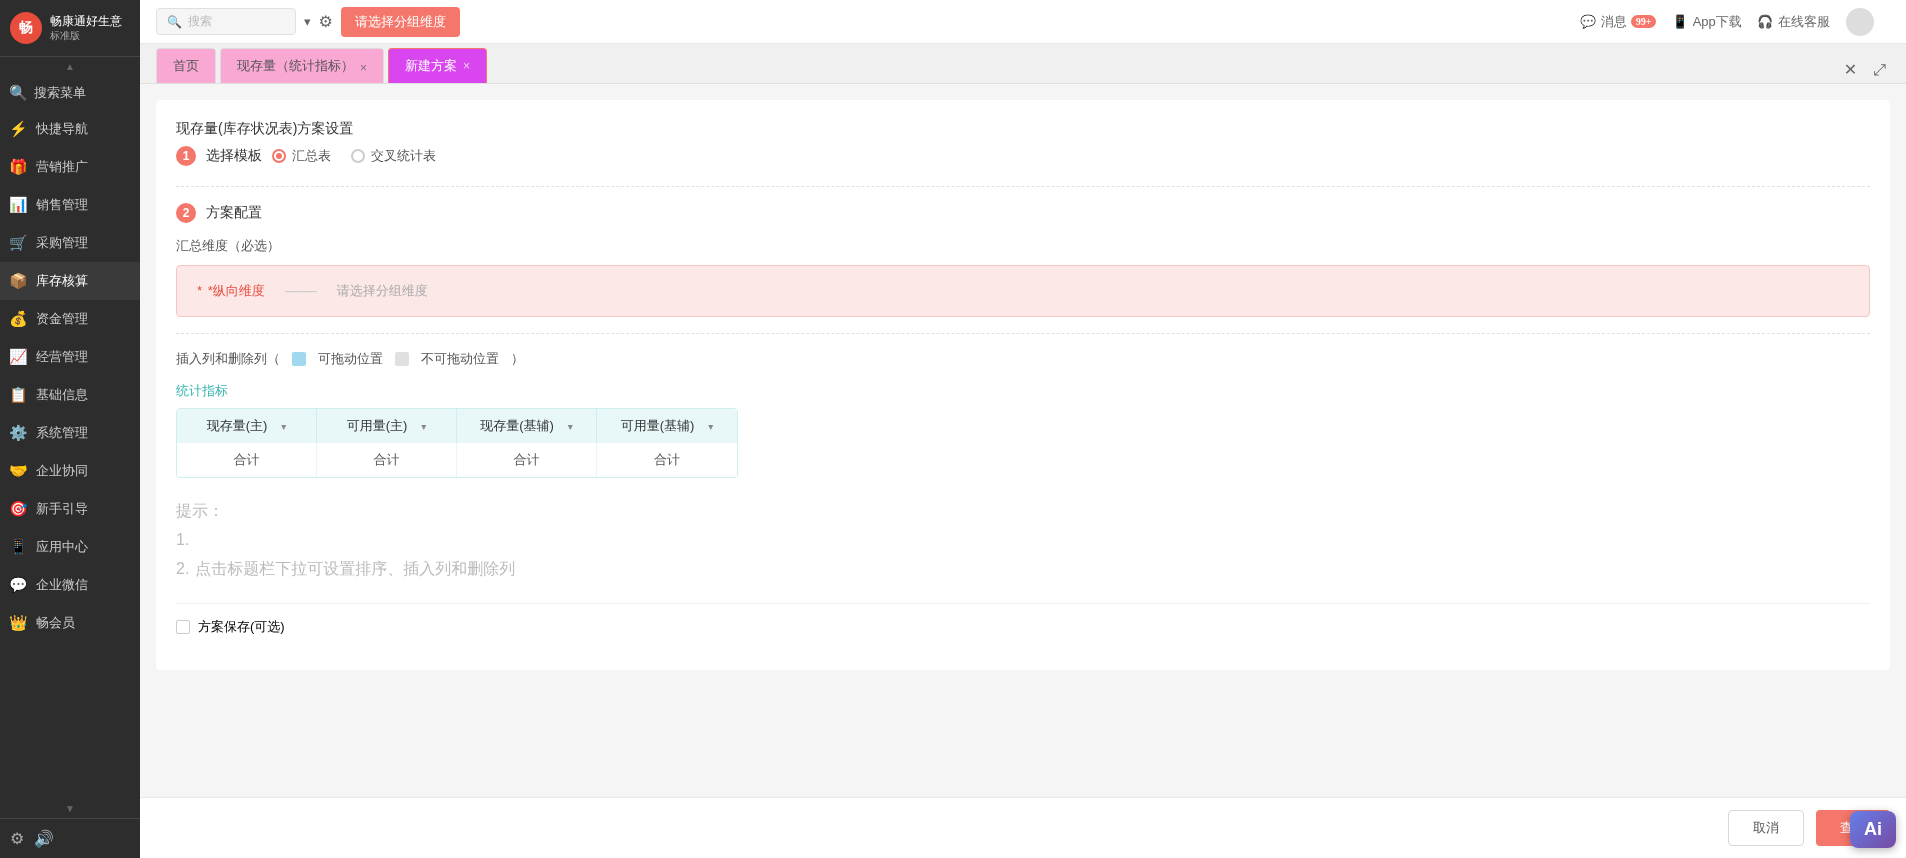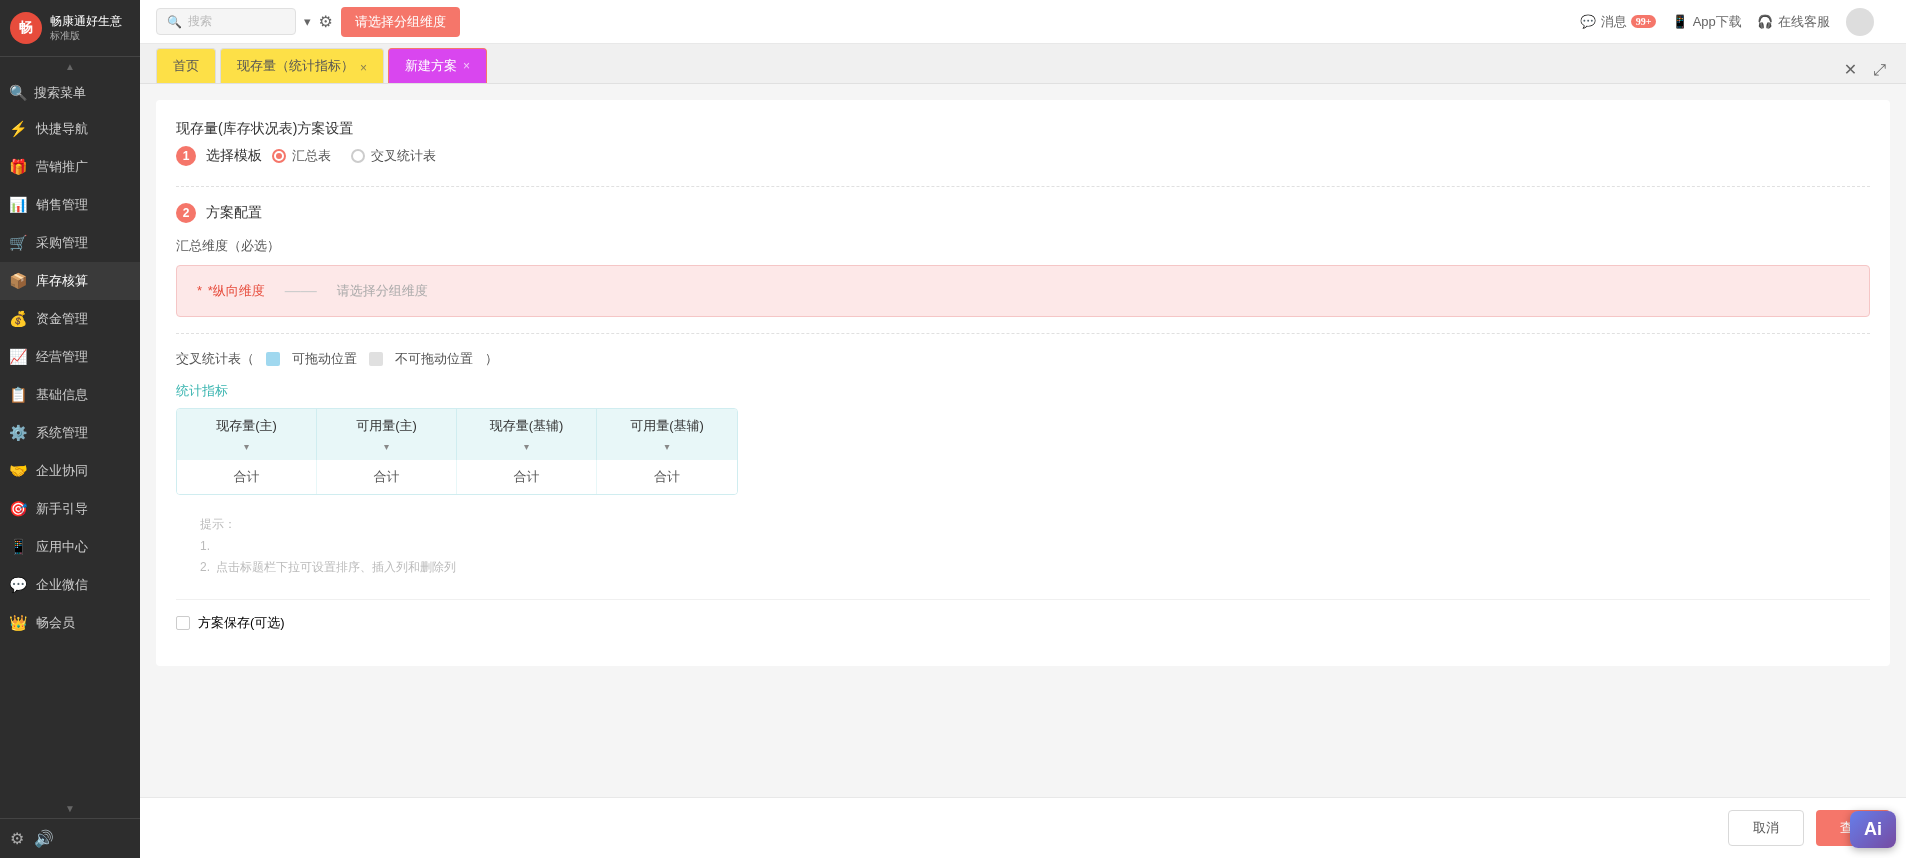--- a/index.html
+++ b/index.html
@@ -113,21 +113,21 @@
       background: #e0e0e0;
       border-radius: 4px 4px 0 0;
       margin-right: 4px;
       display: flex; align-items: center; gap: 6px;
       border: 1px solid #ccc; border-bottom: none;
     }
     .tab.active {
       background: #d946ef; color: white;
       border-color: #f5766a;
     }
-    .tab.plain { background: #fde047; color: #555; border-color: #ddd; align-items: flex-end; }
+    .tab.plain { background: #f9a8d4; color: #555; border-color: #ddd; align-items: flex-end; }
     .tab-close { font-size: 12px; cursor: pointer; opacity: 0.7; }
 
     
     .content-area {
       flex: 1;
       overflow-y: auto;
       background: #f5f5f5;
       padding: 16px;
       position: relative;
     }
@@ -211,39 +211,39 @@
       overflow: hidden;
       display: inline-block;
     }
     .stats-header-row {
       display: flex;
       background: #e8f7f8;
     }
     .stats-header-cell {
       padding: 8px 20px;
       font-size: 13px; color: #333;
-      display: flex; align-items: center; gap: 6px;
+      display: flex; align-items: center; gap: 14px;
       border-right: 1px solid #d0edf0;
-      min-width: 140px; justify-content: center; flex-direction: column;
+      min-width: 140px; justify-content: center;
     }
     .stats-header-cell:last-child { border-right: none; }
     .stats-body-row { display: flex; background: #fff; }
     .stats-body-cell {
       padding: 8px 20px;
       font-size: 13px; color: #555;
       text-align: center;
       border-right: 1px solid #e8f7f8;
       min-width: 140px; display: flex; align-items: center; justify-content: center;
     }
     .stats-body-cell:last-child { border-right: none; }
     .dropdown-arrow { font-size: 10px; color: #888; }
 
     
     .tips-section { margin-top: 16px; }
-    .tips-text { font-size: 12px; color: #bbb; line-height: 1.8; margin-left: 24px; }
+    .tips-text { font-size: 16px; color: #bbb; line-height: 1.8; }
     .tips-text .tip-item { display: flex; gap: 6px; }
     .tips-text .tip-num { color: #bbb; }
 
     
     .footer-checkbox {
       display: flex; align-items: center; gap: 8px;
       padding: 14px 0;
       border-top: 1px solid #f0f0f0;
       margin-top: 16px;
     }
@@ -465,21 +465,21 @@
             <span style="color:#e74c3c;">*</span>
             <span style="margin-left:2px;">*纵向维度</span>
           </span>
           <span class="dimension-dash">——</span>
           <span class="dimension-placeholder">请选择分组维度</span>
         </div>
 
         <hr class="section-divider">
 
         <div class="indicator-setting">
-          <span>交叉统计表（</span>
+          <span>插入列和删除列（</span>
           <span class="indicator-badge"></span>
           <span>可拖动位置</span>
           <span class="indicator-badge disabled"></span>
           <span>不可拖动位置</span>
           <span>）</span>
         </div>
 
         <div class="stats-section">
           <div class="stats-title">统计指标</div>
           <div class="stats-table">

